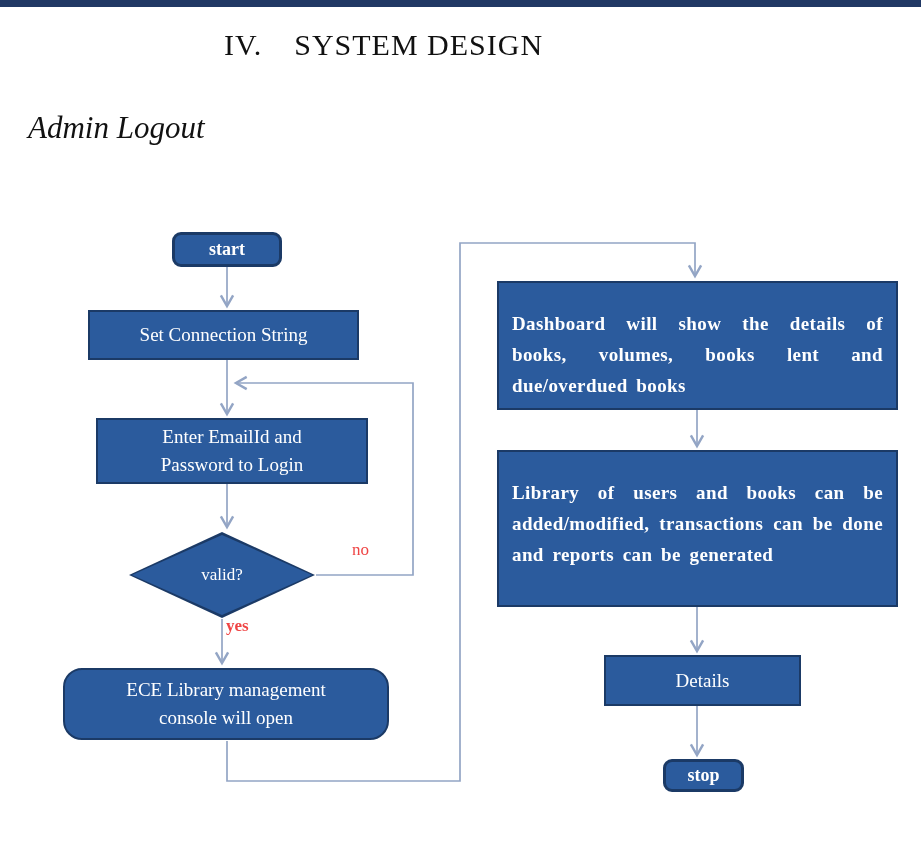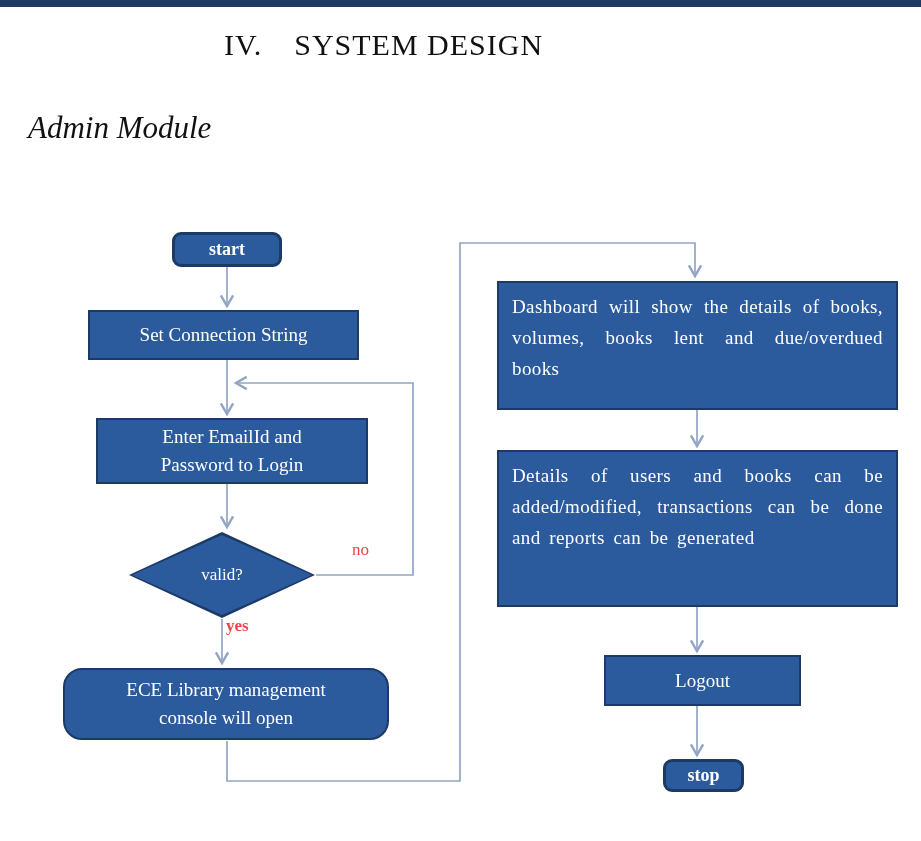--- a/index.html
+++ b/index.html
@@ -29,22 +29,22 @@
     position:absolute; box-sizing:border-box;
     background:var(--node-fill,#2b5b9d);
     border:2px solid var(--node-border,#1b3a66);
     color:var(--node-text,#ffffff);
     display:flex; align-items:center; justify-content:center;
     text-align:center; font-size:19px;
   }
   .rounded { border-radius:9px; border-width:3px; font-weight:bold; font-size:18px; }
   .multiline { white-space:pre-line; line-height:1.5; }
   .para {
-    display:block; text-align:justify; padding:9px 13px;
-    line-height:1.62; letter-spacing:0.4px; word-spacing:3.5px;
+    display:block; text-align:justify; padding:26px 13px;
+    line-height:1.62; letter-spacing:0.4px; word-spacing:3.5px;font-weight:bold;
   }
   .diamond { position:absolute; }
   .diamond .shape-outer {
     position:absolute; inset:0; background:var(--node-border,#1b3a66);
     clip-path:polygon(50% 0, 100% 50%, 50% 100%, 0 50%);
   }
   .diamond .shape-inner {
     position:absolute; inset:3px; background:var(--node-fill,#2b5b9d);
     clip-path:polygon(50% 0, 100% 50%, 50% 100%, 0 50%);
   }
@@ -60,21 +60,21 @@
 <body>
 
 <div class="page">
 
   <div class="topbar"></div>
 
   <div class="heading">
     <span class="numeral">IV.</span><span>SYSTEM DESIGN</span>
   </div>
 
-  <div class="subtitle">Admin Module</div>
+  <div class="subtitle">Admin Logout</div>
 
   <svg class="connectors" width="921" height="841" viewBox="0 0 921 841">
     <defs>
       <marker id="arrowhead" viewBox="0 0 10 10" refX="8" refY="5" markerWidth="9" markerHeight="9" orient="auto-start-reverse">
         <path d="M1,1 L8,5 L1,9" fill="none" stroke-width="1.6"></path>
       </marker>
     </defs>
     <polyline points="227,267 227,306" marker-end="url(#arrowhead)"></polyline>
     <polyline points="227,360 227,414" marker-end="url(#arrowhead)"></polyline>
     <polyline points="316,575 413,575 413,383 236,383" marker-end="url(#arrowhead)"></polyline>
@@ -97,23 +97,23 @@
     <div class="shape-outer"></div>
     <div class="shape-inner"></div>
     <div class="label">valid?</div>
   </div>
 
   <div class="node multiline" style="left:63px; top:668px; width:326px; height:72px;border-radius:19px;">ECE Library management
 console will open</div>
 
   <div class="node para" style="left:497px; top:281px; width:401px; height:129px;">Dashboard will show the details of books, volumes, books lent and due/overdued books</div>
 
-  <div class="node para" style="left:497px; top:450px; width:401px; height:157px;">Details of users and books can be added/modified, transactions can be done and reports can be generated</div>
+  <div class="node para" style="left:497px; top:450px; width:401px; height:157px;">Library of users and books can be added/modified, transactions can be done and reports can be generated</div>
 
-  <div class="node" style="left:604px; top:655px; width:197px; height:51px;">Logout</div>
+  <div class="node" style="left:604px; top:655px; width:197px; height:51px;">Details</div>
 
   <div class="node rounded" style="left:663px; top:759px; width:81px; height:33px;">stop</div>
 
   <div class="edge-label" style="left:352px; top:540px;">no</div>
 
   <div class="edge-label" style="left:226px; top:616px;font-weight:bold;">yes</div>
 
 </div>
 
 </body></html>

